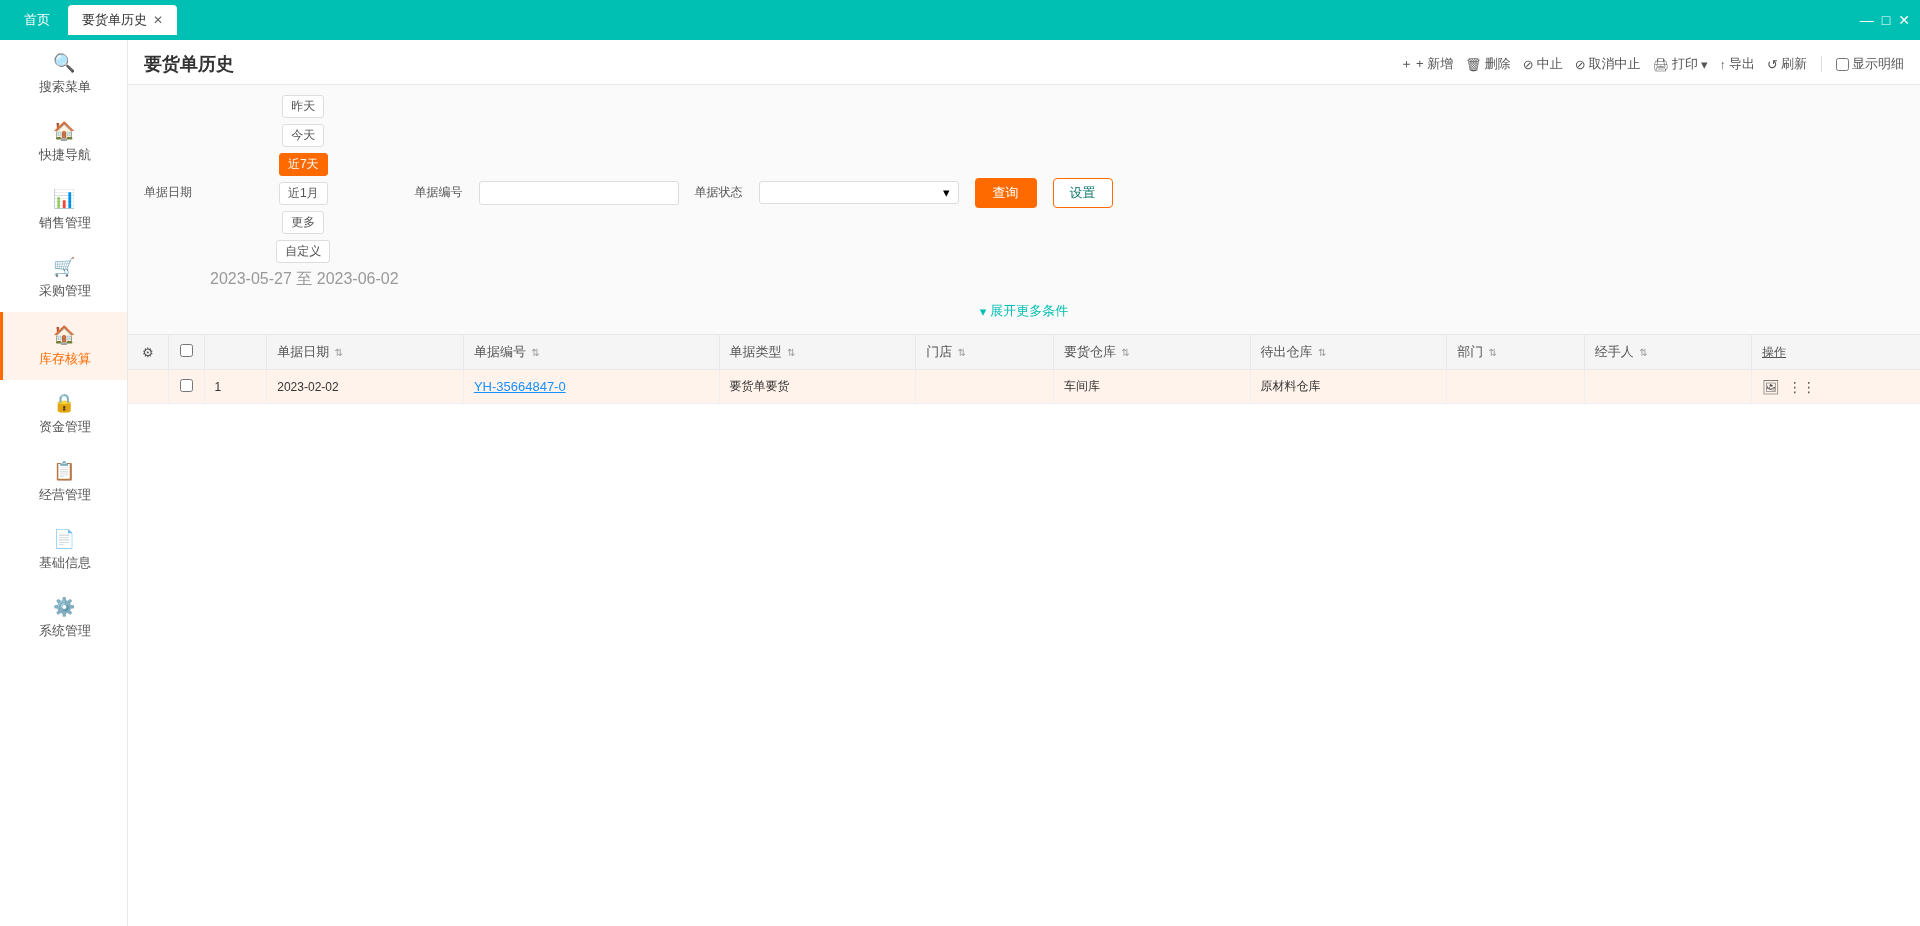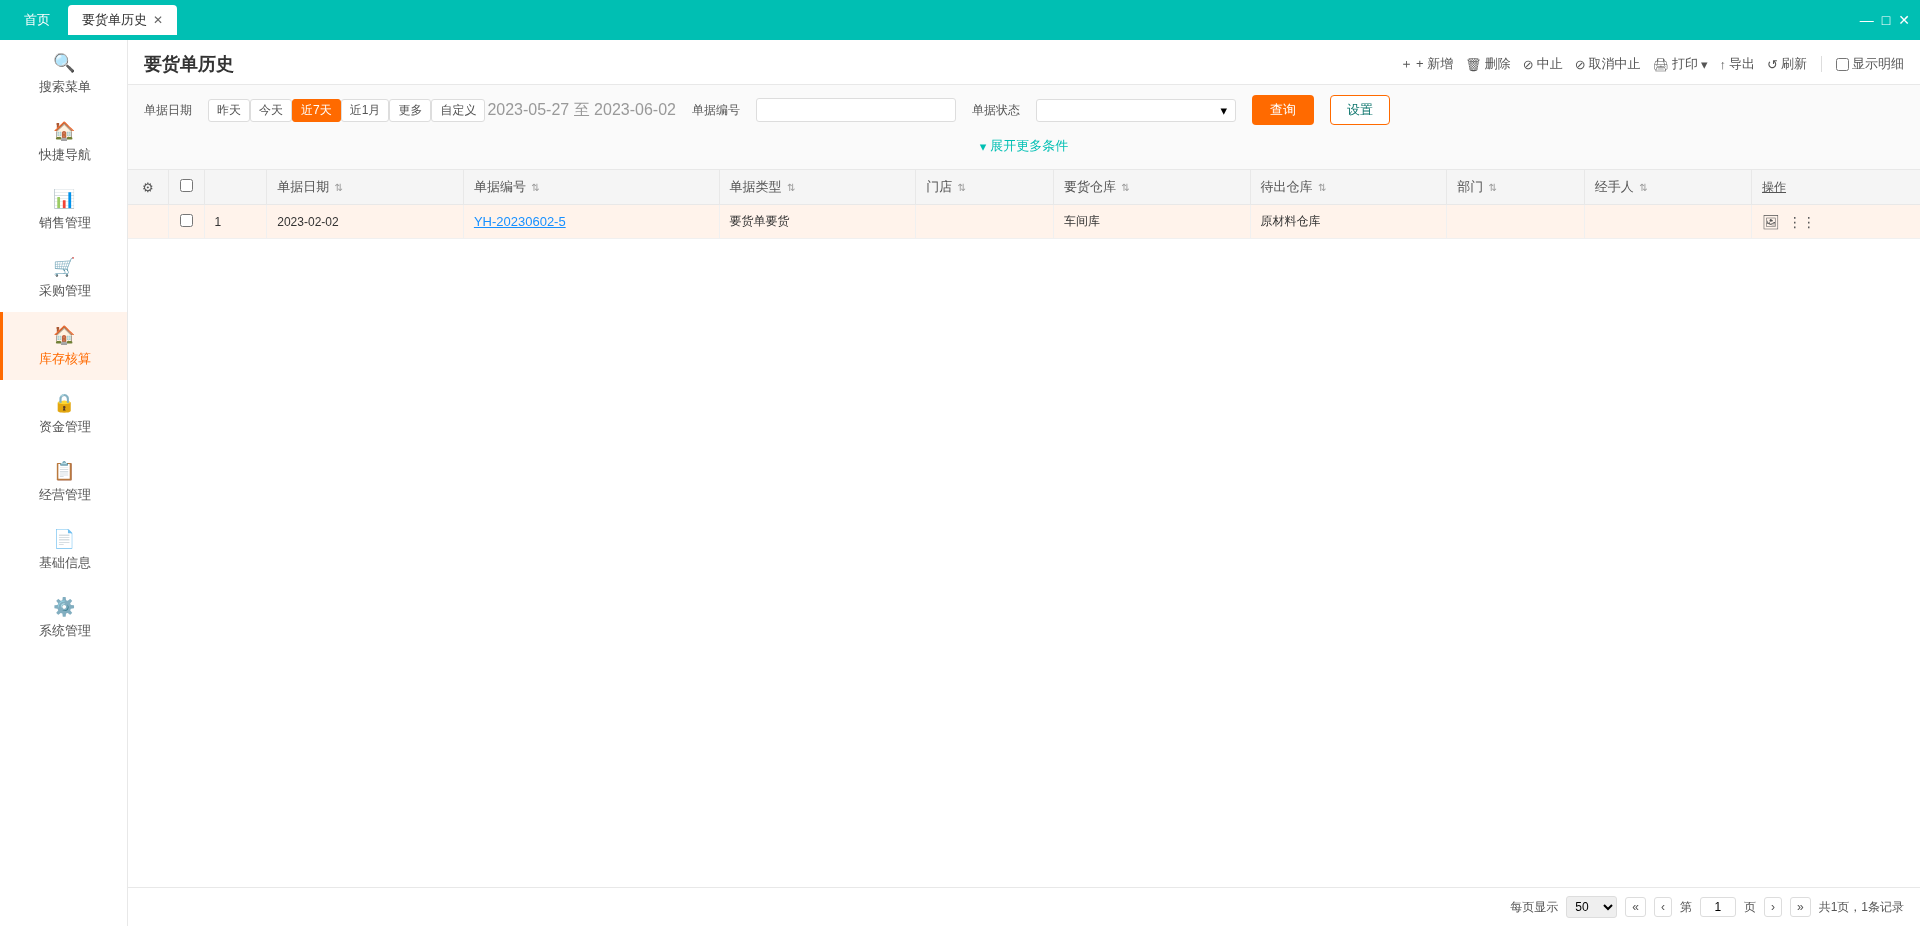--- a/index.html
+++ b/index.html
@@ -158,20 +158,22 @@
       margin-bottom: 8px;
     }
     .filter-label {
       color: #555;
       font-size: 12px;
       white-space: nowrap;
     }
     .date-filters {
       display: flex;
       align-items: center;
+      gap: 6px;
+      flex-direction: column;
     }
     .date-btn {
       padding: 2px 8px;
       border: 1px solid #ddd;
       border-radius: 3px;
       cursor: pointer;
       font-size: 12px;
       color: #555;
       background: white;
     }
@@ -489,51 +491,35 @@
         </thead>
         <tbody>
           <tr class="highlight">
             <td></td>
             <td class="checkbox-cell">
               <input type="checkbox" style="">
             </td>
             <td>1</td>
             <td>2023-02-02</td>
             <td>
-              <span class="td-link">YH-20230602-5</span>
+              <span class="td-link">YH-35664847-0</span>
             </td>
             <td>要货单要货</td>
             <td></td>
             <td>车间库</td>
             <td>原材料仓库</td>
             <td></td>
             <td></td>
             <td>
               <div class="action-icons">
                 <span class="action-icon">🖼</span>
                 <span class="action-icon">⋮⋮</span>
               </div>
             </td>
           </tr>
         </tbody>
       </table>
     </div>
 
 
-    <div class="pagination">
-      <span class="pagination-label">每页显示</span>
-      <select class="page-size-select">
-        <option>50</option>
-        <option>100</option>
-        <option>200</option>
-      </select>
-      <button class="page-btn">«</button>
-      <button class="page-btn">‹</button>
-      <span class="pagination-label">第</span>
-      <input class="page-input" type="text" value="1" style="">
-      <span class="pagination-label">页</span>
-      <button class="page-btn">›</button>
-      <button class="page-btn">»</button>
-      <span class="page-info">共1页，1条记录</span>
-    </div>
 
   </div>
 </div>
 
 </body></html>

